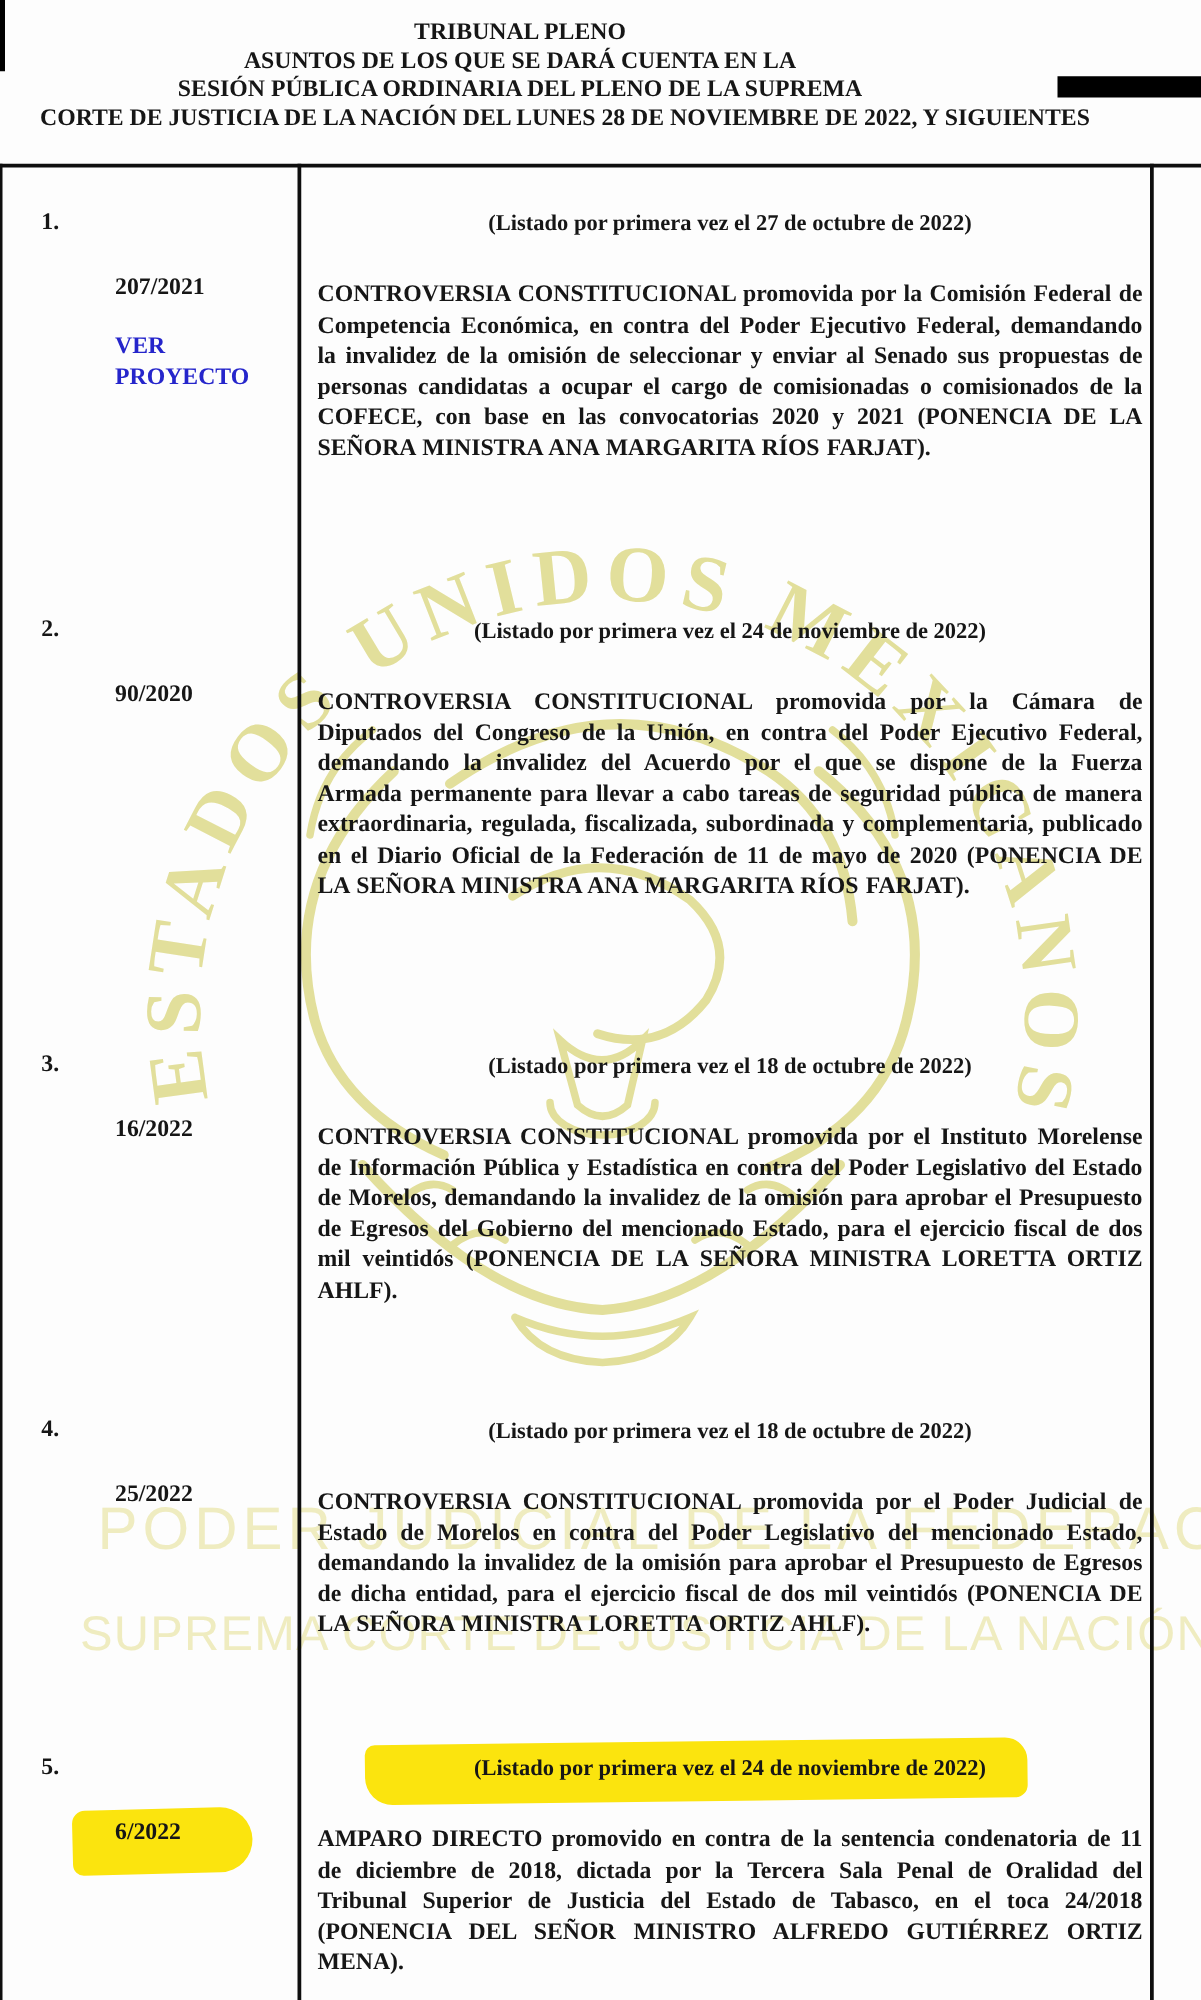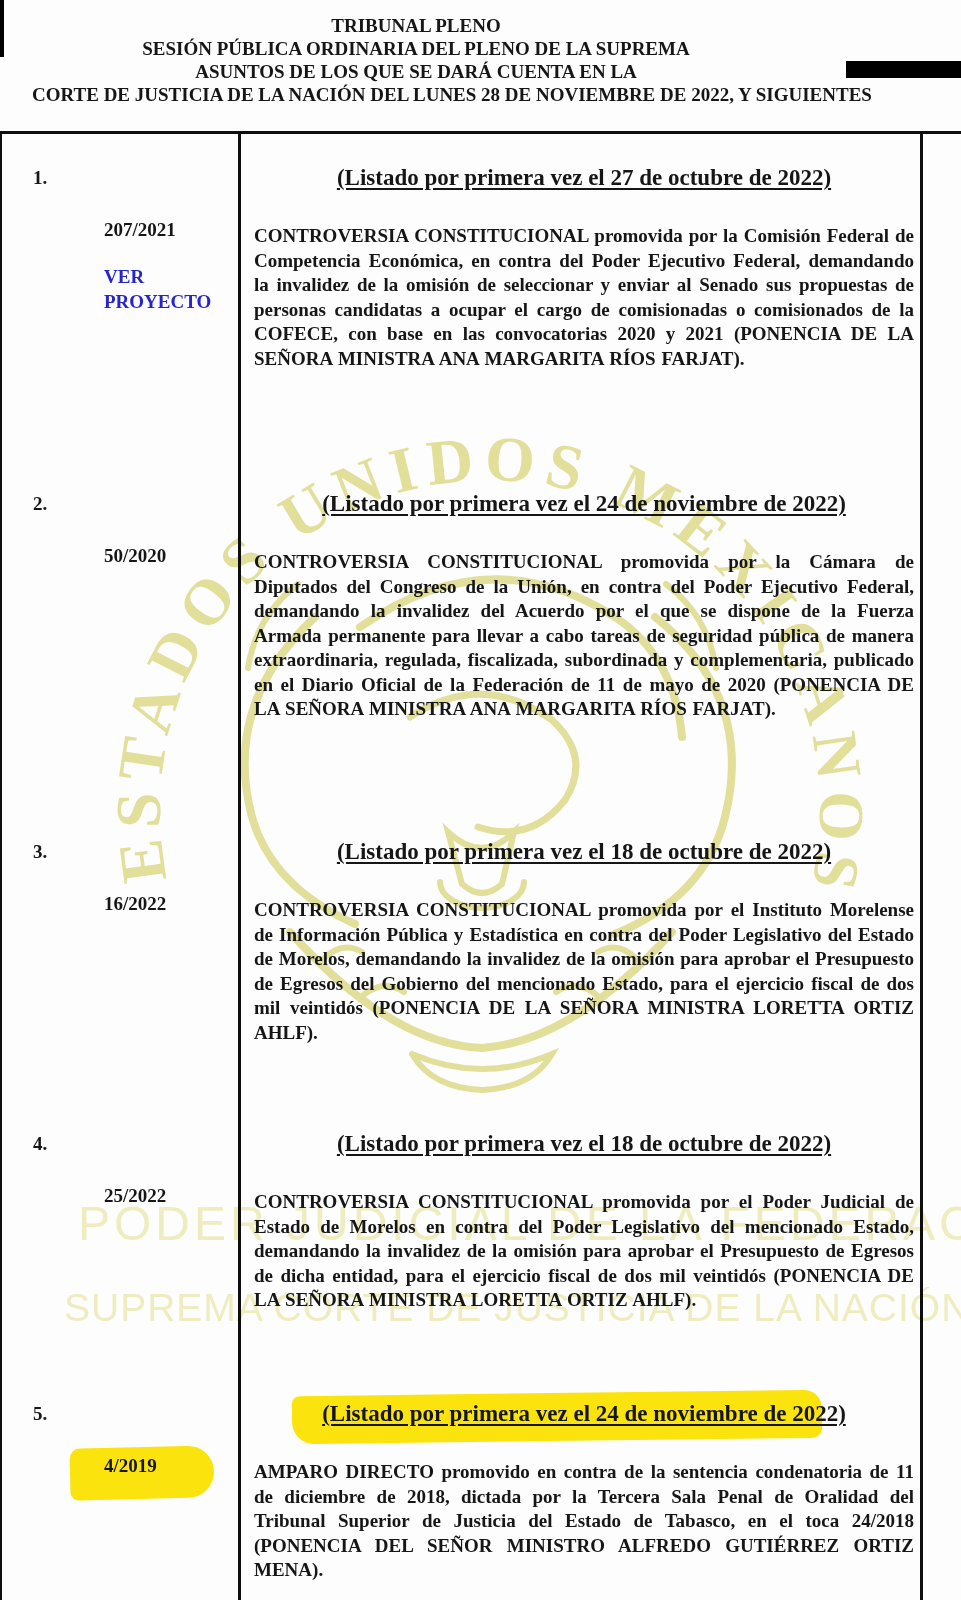--- a/index.html
+++ b/index.html
@@ -32,28 +32,28 @@
     font-size:64px;letter-spacing:9px;}
   .wm-line{position:absolute;white-space:nowrap;z-index:0;color:var(--wmtext);
     font-family:"Liberation Sans",sans-serif;}
   .wm-line.l1{left:78px;top:1196px;font-size:48px;letter-spacing:4px;}
   .wm-line.l2{left:64px;top:1286px;font-size:39px;letter-spacing:1px;}
   
   #items-layer{position:absolute;inset:0;z-index:2;}
   .item{position:absolute;left:0;width:920px;display:flex;}
   .cell-left{width:238px;flex:none;position:relative;}
   .item-number{position:absolute;left:33px;top:0;font-size:19px;font-weight:bold;line-height:24px;}
-  .case-box{position:absolute;left:92px;top:52px;width:122px;z-index:0;margin-left:12px;}
+  .case-box{position:absolute;left:92px;top:52px;width:122px;z-index:0;}
   .case-number{display:block;font-size:19px;font-weight:bold;line-height:24px;position:relative;}
   .ver-link{display:block;margin-top:22px;width:112px;font-size:19px;font-weight:bold;
     line-height:25px;color:var(--link);
     text-decoration-thickness:2px;cursor:pointer;}
   .cell-right{margin-left:16px;width:660px;position:relative;}
   .listed-wrap{position:relative;z-index:0;text-align:center;line-height:24px;}
-  .listed-note{font-size:23px;font-weight:bold;text-decoration:underline;
+  .listed-note{font-size:18px;font-weight:bold;
     text-decoration-thickness:2px;text-underline-offset:3px;position:relative;}
   .body-text{margin:32px 0 0 0;font-size:19px;font-weight:bold;line-height:24.5px;
     text-align:justify;word-spacing:1px;}
   
   .listed-wrap.hl::before{content:"";position:absolute;left:38px;right:92px;top:-9px;bottom:-13px;
     background:var(--highlight);transform:rotate(-0.7deg);
     border-radius:8px 18px 10px 22px;z-index:-1;}
   .case-box.hl::before{content:"";position:absolute;left:-34px;top:-7px;width:144px;height:52px;
     background:var(--highlight);transform:rotate(-1.4deg);
     border-radius:12px 30px 30px 10px;z-index:-1;}
@@ -84,22 +84,22 @@
     <path d="M556 172 q42 32 50 84" stroke-width="6"></path>
     <path d="M188 172 q-42 32 -50 84" stroke-width="6"></path>
   </g>
 </svg>
 
 <div class="wm-line l1">PODER JUDICIAL DE LA FEDERACIÓN</div>
 <div class="wm-line l2">SUPREMA CORTE DE JUSTICIA DE LA NACIÓN</div>
 
 <div class="header">
   <div>TRIBUNAL PLENO</div>
+  <div>ASUNTOS DE LOS QUE SE DARÁ CUENTA EN LA</div>
   <div>SESIÓN PÚBLICA ORDINARIA DEL PLENO DE LA SUPREMA</div>
-  <div>ASUNTOS DE LOS QUE SE DARÁ CUENTA EN LA</div>
   <div class="hl4">CORTE DE JUSTICIA DE LA NACIÓN DEL LUNES 28 DE NOVIEMBRE DE 2022, Y SIGUIENTES</div>
 </div>
 
 <div class="bar-left"></div>
 <div class="bar-right"></div>
 
 <div class="b-top"></div>
 <div class="b-left"></div>
 <div class="b-mid"></div>
 <div class="b-right"></div>
@@ -118,21 +118,21 @@
         <span class="listed-note">(Listado por primera vez el 27 de octubre de 2022)</span>
       </div>
       <p class="body-text">CONTROVERSIA CONSTITUCIONAL promovida por la Comisión Federal de Competencia Económica, en contra del Poder Ejecutivo Federal, demandando la invalidez de la omisión de seleccionar y enviar al Senado sus propuestas de personas candidatas a ocupar el cargo de comisionadas o comisionados de la COFECE, con base en las convocatorias 2020 y 2021 (PONENCIA DE LA SEÑORA MINISTRA ANA MARGARITA RÍOS FARJAT).</p>
     </div>
   </div>
 
   <div class="item" style="top: 492px;">
     <div class="cell-left">
       <div class="item-number">2.</div>
       <div class="case-box">
-        <span class="case-number">50/2020</span>
+        <span class="case-number">90/2020</span>
 
       </div>
     </div>
     <div class="cell-right">
       <div class="listed-wrap">
         <span class="listed-note">(Listado por primera vez el 24 de noviembre de 2022)</span>
       </div>
       <p class="body-text">CONTROVERSIA CONSTITUCIONAL promovida por la Cámara de Diputados del Congreso de la Unión, en contra del Poder Ejecutivo Federal, demandando la invalidez del Acuerdo por el que se dispone de la Fuerza Armada permanente para llevar a cabo tareas de seguridad pública de manera extraordinaria, regulada, fiscalizada, subordinada y complementaria, publicado en el Diario Oficial de la Federación de 11 de mayo de 2020 (PONENCIA DE LA SEÑORA MINISTRA ANA MARGARITA RÍOS FARJAT).</p>
     </div>
   </div>
@@ -166,21 +166,21 @@
         <span class="listed-note">(Listado por primera vez el 18 de octubre de 2022)</span>
       </div>
       <p class="body-text">CONTROVERSIA CONSTITUCIONAL promovida por el Poder Judicial de Estado de Morelos en contra del Poder Legislativo del mencionado Estado, demandando la invalidez de la omisión para aprobar el Presupuesto de Egresos de dicha entidad, para el ejercicio fiscal de dos mil veintidós (PONENCIA DE LA SEÑORA MINISTRA LORETTA ORTIZ AHLF).</p>
     </div>
   </div>
 
   <div class="item" style="top: 1402px;">
     <div class="cell-left">
       <div class="item-number">5.</div>
       <div class="case-box hl">
-        <span class="case-number">4/2019</span>
+        <span class="case-number">6/2022</span>
 
       </div>
     </div>
     <div class="cell-right">
       <div class="listed-wrap hl">
         <span class="listed-note">(Listado por primera vez el 24 de noviembre de 2022)</span>
       </div>
       <p class="body-text">AMPARO DIRECTO promovido en contra de la sentencia condenatoria de 11 de diciembre de 2018, dictada por la Tercera Sala Penal de Oralidad del Tribunal Superior de Justicia del Estado de Tabasco, en el toca 24/2018 (PONENCIA DEL SEÑOR MINISTRO ALFREDO GUTIÉRREZ ORTIZ MENA).</p>
     </div>
   </div>

